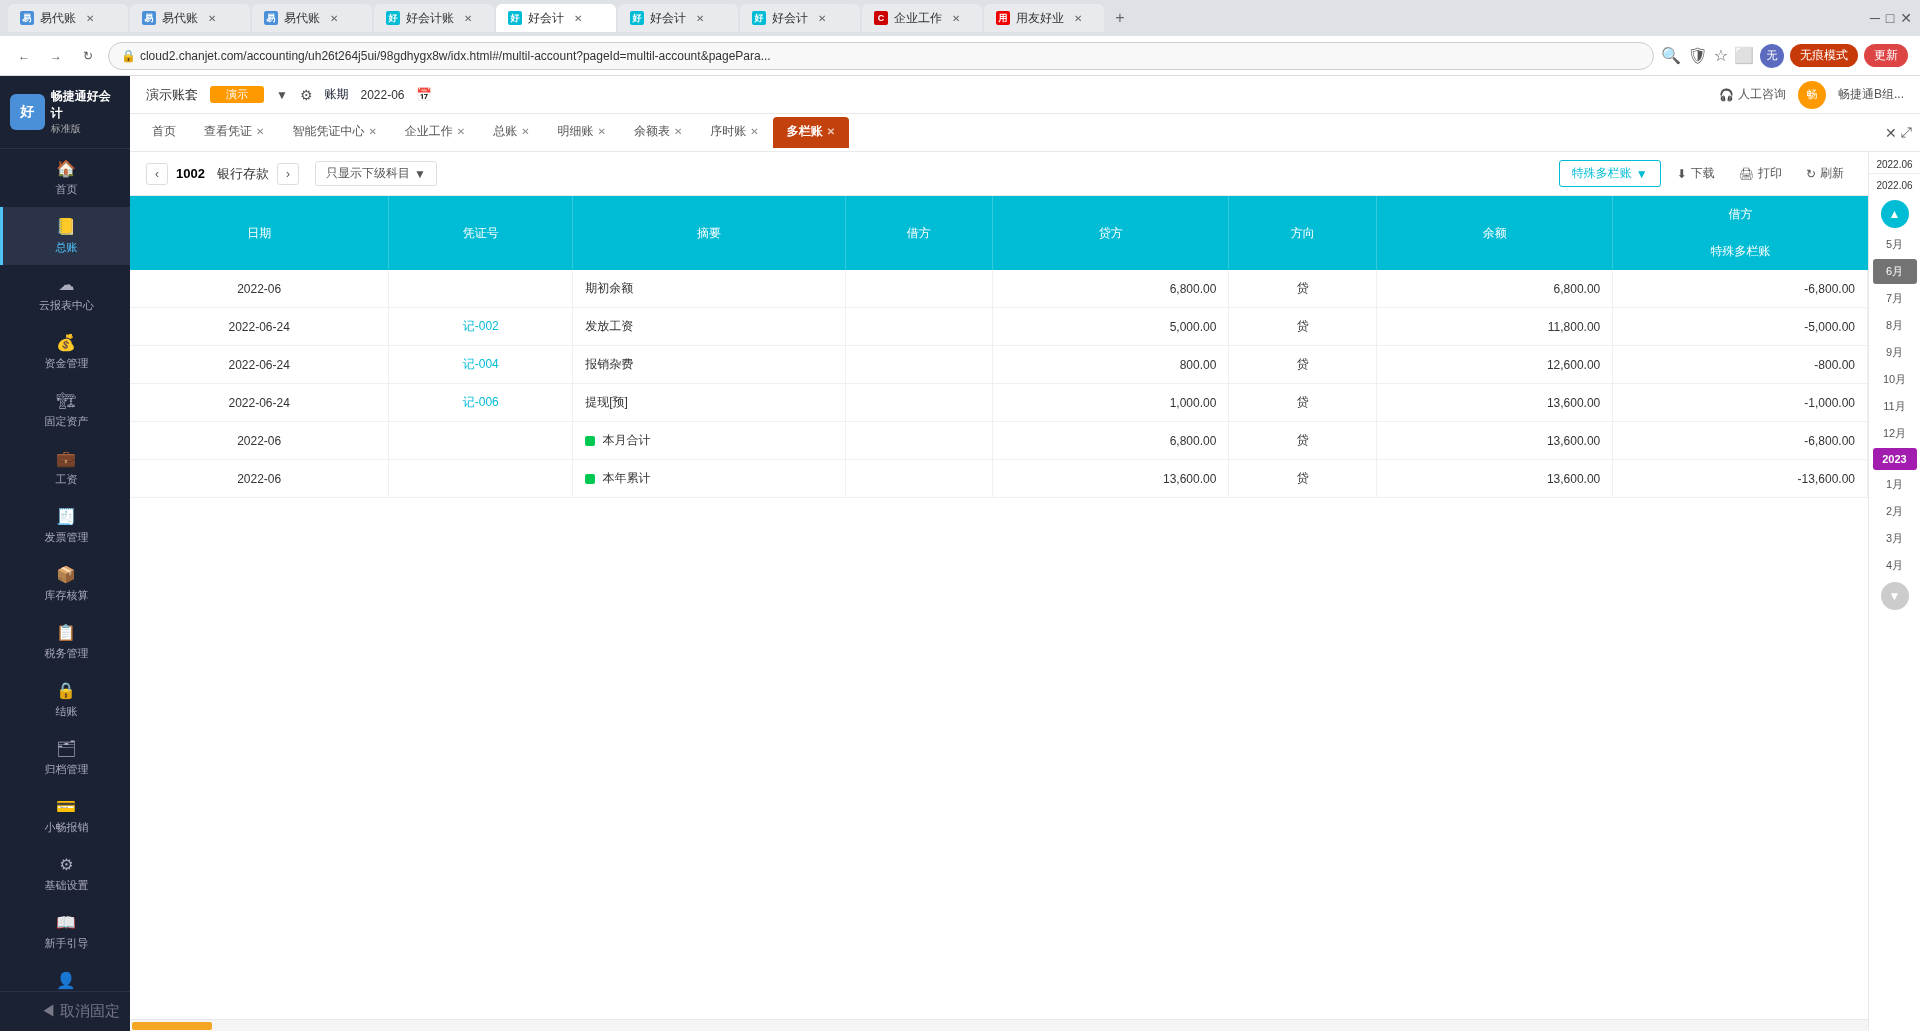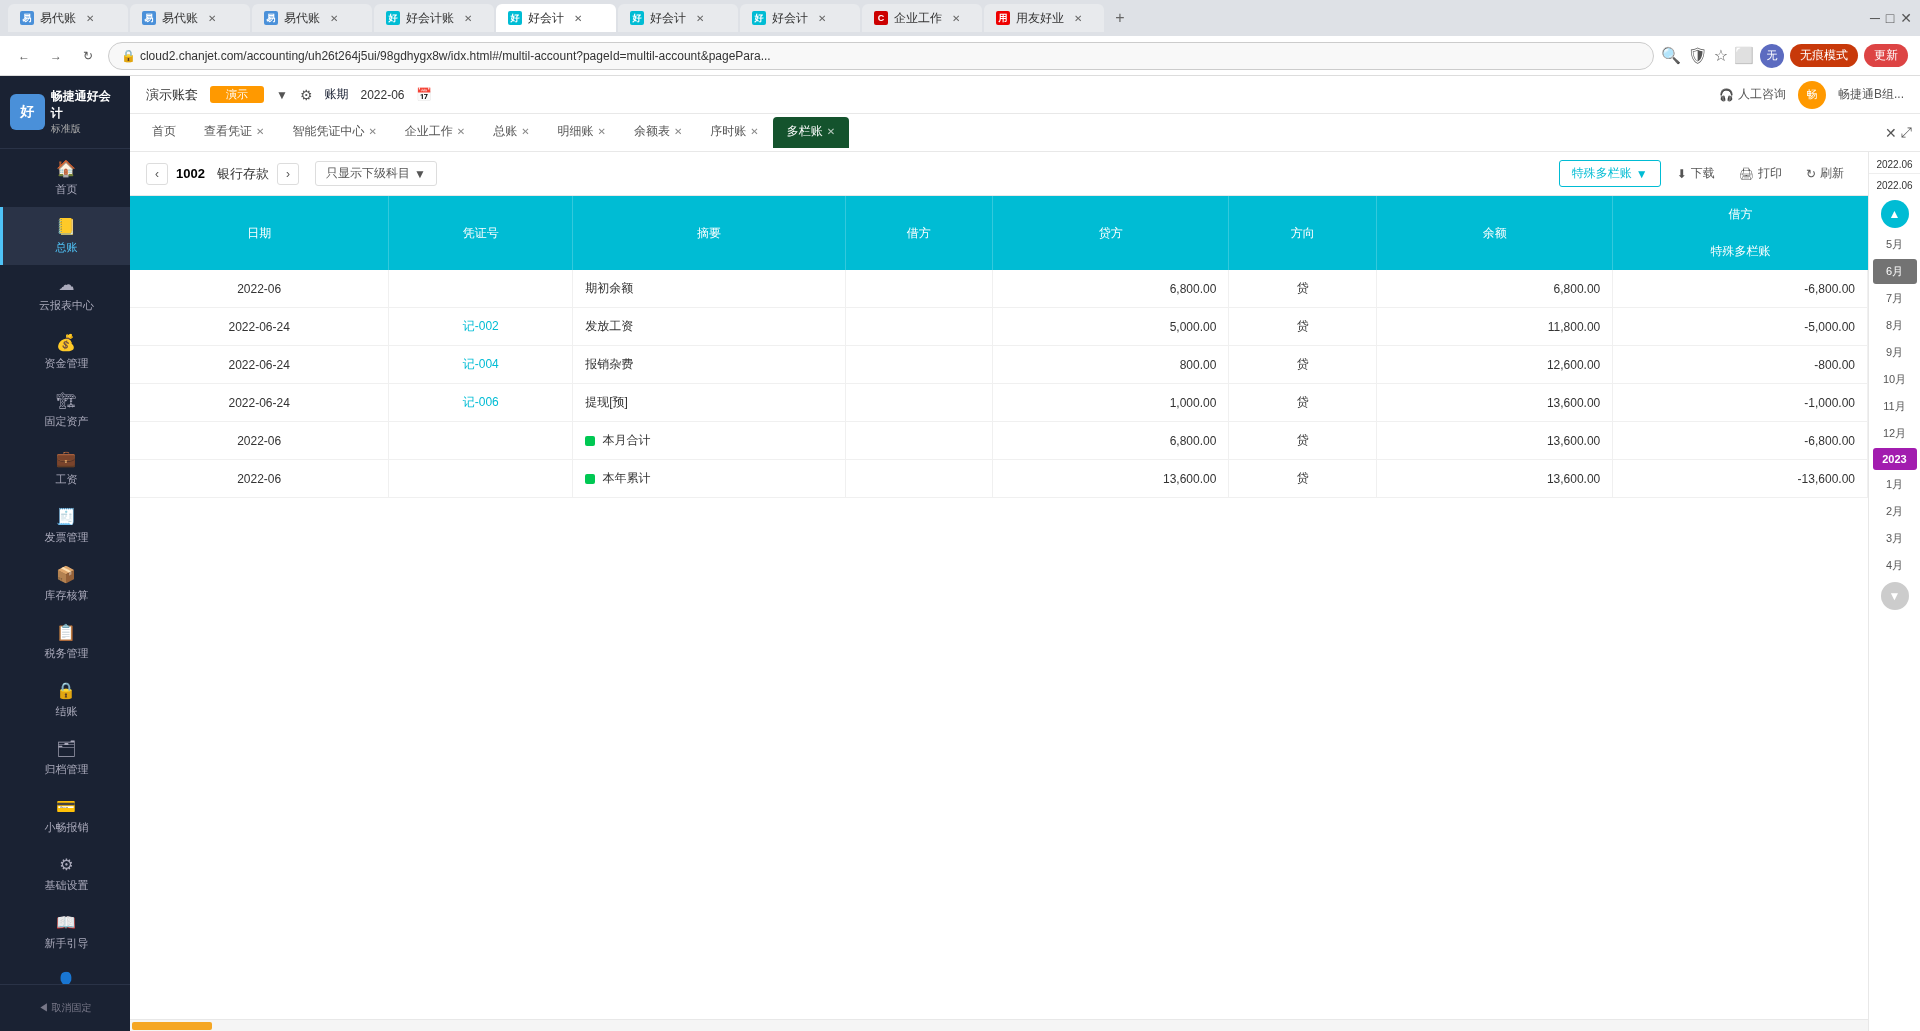--- a/index.html
+++ b/index.html
@@ -24,34 +24,34 @@
     .app-layout { display: flex; height: calc(1031px - 76px); }
 
     
     .sidebar { width: 130px; background: #1a2233; color: #fff; display: flex; flex-direction: column; flex-shrink: 0; }
     .sidebar-logo { padding: 12px 10px; border-bottom: 1px solid #2a3347; display: flex; align-items: center; gap: 6px; }
     .logo-icon { width: 36px; height: 36px; background: #4a90d9; border-radius: 6px; display: flex; align-items: center; justify-content: center; color: #fff; font-size: 14px; font-weight: bold; }
     .sidebar-nav { flex: 1; overflow-y: auto; }
     .sidebar-item { display: flex; flex-direction: column; align-items: center; padding: 10px 6px; cursor: pointer; color: #aab; font-size: 11px; gap: 4px; border-left: 3px solid transparent; }
     .sidebar-item.active { background: #2a3347; color: #4fc3f7; border-left: 3px solid #4fc3f7; }
     .sidebar-icon { font-size: 16px; }
-    .sidebar-pin { padding: 16px; text-align: center; font-size: 10px; color: #778; cursor: pointer; border-top: 1px solid #2a3347; }
+    .sidebar-pin { padding: 10px; text-align: right; font-size: 15px; color: #778; cursor: pointer; border-top: 1px solid #2a3347; }
 
     
     .main-content { flex: 1; display: flex; flex-direction: column; background: #f5f6f8; overflow: hidden; }
 
     
     .top-toolbar { background: #fff; padding: 6px 16px; display: flex; align-items: center; gap: 12px; border-bottom: 1px solid #e8e8e8; height: 38px; }
     .demo-badge { background: #ff9900; color: #fff; border-radius: 3px; padding: 1px 16px; font-size: 11px; }
     .user-section { margin-left: auto; display: flex; align-items: center; gap: 12px; font-size: 12px; color: #555; }
 
     
     .page-tabs { background: #fff; display: flex; align-items: center; border-bottom: 1px solid #e8e8e8; padding-left: 8px; height: 38px; }
     .page-tab { padding: 6px 14px; font-size: 12px; color: #555; cursor: pointer; border-bottom: 2px solid transparent; display: flex; align-items: center; gap: 4px; white-space: nowrap; }
-    .page-tab.active { color: #fff; background: #14532d; border-radius: 4px 4px 0 0; }
+    .page-tab.active { color: #fff; background: #c2410c; border-radius: 4px 4px 0 0; font-weight: bold; }
     .page-tab .tab-close { color: inherit; opacity: 0.7; font-size: 10px; }
     .tab-controls { margin-left: auto; display: flex; align-items: center; gap: 4px; padding-right: 8px; }
 
     
     .content-area { flex: 1; display: flex; overflow: hidden; background: #fff; }
     .ledger-main { flex: 1; display: flex; flex-direction: column; overflow: hidden; }
 
     
     .sub-toolbar { padding: 8px 16px; display: flex; align-items: center; gap: 8px; border-bottom: 1px solid #e8e8e8; background: #fff; }
     .nav-arrow { width: 22px; height: 22px; border: 1px solid #ddd; border-radius: 3px; display: flex; align-items: center; justify-content: center; cursor: pointer; color: #555; font-size: 12px; }

